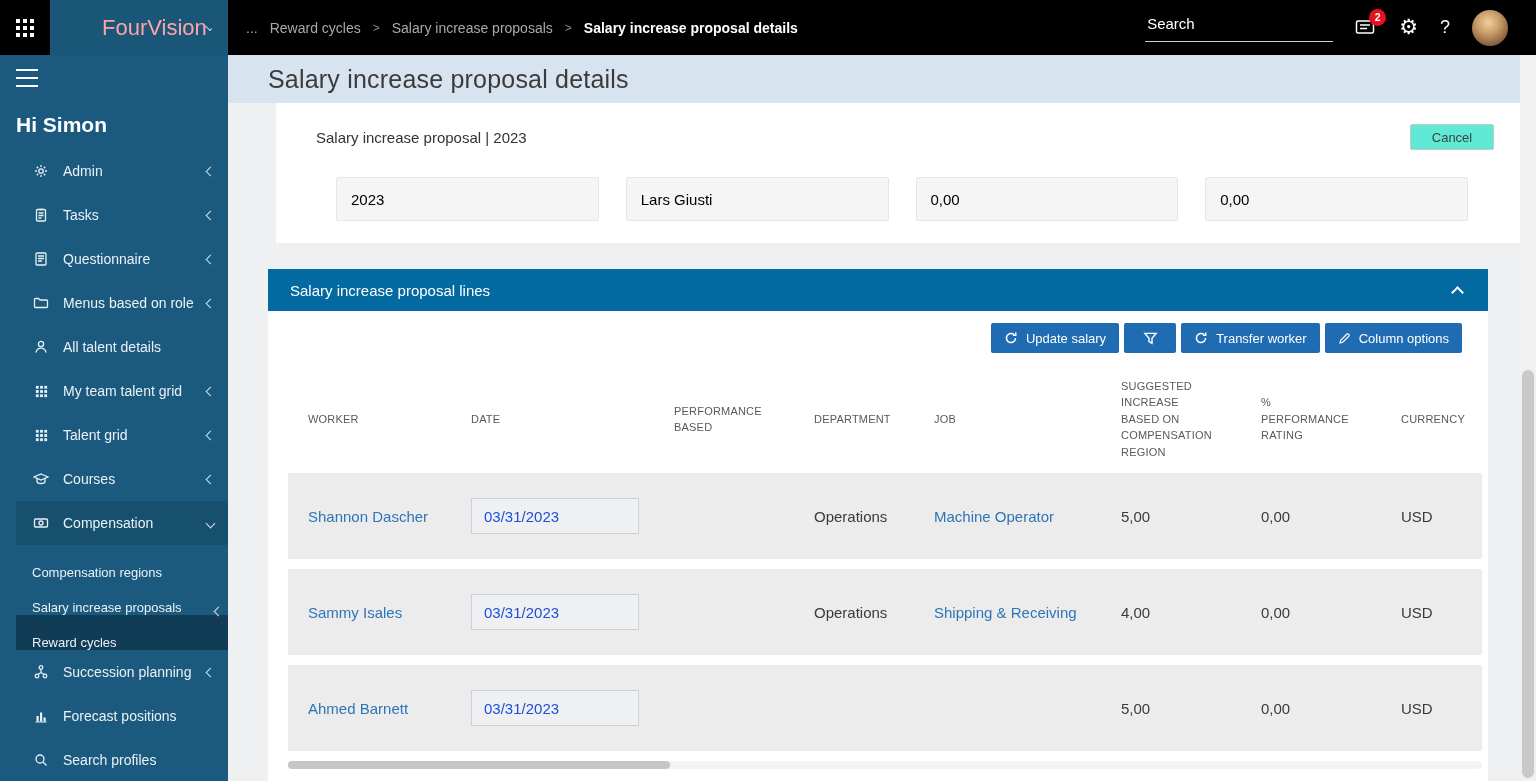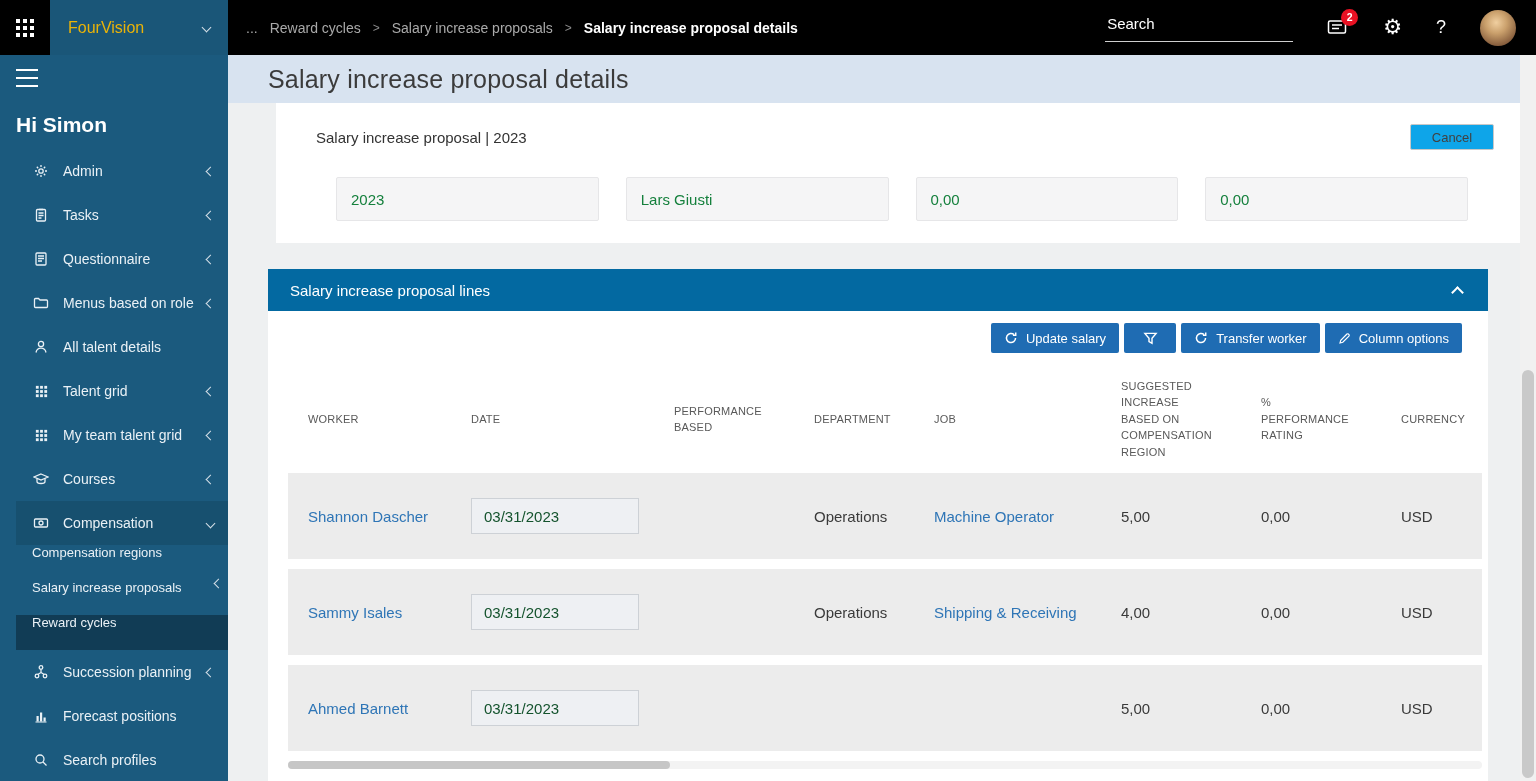--- a/index.html
+++ b/index.html
@@ -6,26 +6,26 @@
   html,body { width:1536px; height:781px; overflow:hidden; }
   body { font-family:"Liberation Sans","DejaVu Sans",sans-serif; background:#eef0f1; color:#333; }
   .app { position:relative; width:1536px; height:781px; display:flex; flex-direction:column; overflow:hidden; }
 
   
   .topbar { height:55px; background:#000; display:flex; align-items:center; flex:0 0 55px; }
   .waffle { width:50px; height:55px; display:flex; align-items:center; justify-content:center; cursor:pointer; }
   .waffle-grid { display:grid; grid-template-columns:repeat(3,4px); grid-template-rows:repeat(3,4px); gap:3px; }
   .waffle-grid span { background:#fff; }
   .brand { width:178px; height:55px; background:#1a5678; display:flex; align-items:center; justify-content:space-between; padding:0 18px 0 18px; cursor:pointer; }
-  .brand-name { color:#eab308; font-size:16px; }
+  .brand-name { color:#fca5a5; font-size:22px;margin-left:34px; }
   .crumbs { display:flex; align-items:center; gap:12px; margin-left:18px; font-size:14px; white-space:nowrap; }
   .crumb { color:#a9a9a9; cursor:pointer; }
   .crumb.current { color:#fff; font-weight:bold; cursor:default; }
   .crumb-sep { color:#8a8a8a; font-size:12px; }
-  .top-right { margin-left:auto; display:flex; align-items:center; gap:34px; padding-right:20px; }
+  .top-right { margin-left:auto; display:flex; align-items:center; gap:22px; padding-right:28px; }
   .search { width:188px; border-bottom:1px solid #cfcfcf; padding:2px 2px 8px 2px; cursor:text; }
   .search span { color:#fff; font-size:15px; }
   .icon-btn { color:#fff; display:flex; align-items:center; justify-content:center; cursor:pointer; }
   .feedback { position:relative; }
   .badge { position:absolute; top:-9px; right:-9px; background:#e81123; color:#fff; border-radius:50%; min-width:17px; height:17px; font-size:10.5px; font-weight:bold; display:flex; align-items:center; justify-content:center; }
   .gear-glyph { font-family:"DejaVu Sans",sans-serif; font-size:21px; line-height:1; }
   .help-glyph { font-size:18px; }
   .avatar { width:36px; height:36px; border-radius:50%; cursor:pointer;
             background:radial-gradient(circle at 45% 35%, #f0cfa0 0%, #caa06c 35%, #8b6240 72%, #5f412b 100%); }
 
@@ -33,41 +33,41 @@
   .shell { flex:1; display:flex; min-height:0; }
 
   
   .sidebar { width:228px; flex:0 0 228px; background:#1b5a7e; color:#eaf1f6; overflow:hidden; }
   .hamburger { margin:14px 0 0 16px; width:24px; height:18px; display:flex; flex-direction:column; justify-content:space-between; cursor:pointer; }
   .hamburger span { display:block; width:22px; height:2px; background:#fff; }
   .greeting { margin:26px 0 12px 16px; font-size:21px; color:#fff;font-weight:bold; }
   .nav { display:flex; flex-direction:column;margin-left:16px; }
   .nav-item { height:44px; display:flex; align-items:center; gap:13px; padding:0 14px 0 16px; font-size:14px; cursor:pointer; }
   .nav-item.active { background:#17506f; }
-  .nav-sub { height:35px; display:flex; align-items:flex-start; padding:0 6px 0 16px; font-size:13px; cursor:pointer; }
+  .nav-sub { height:35px; display:flex; align-items:flex-end; padding:0 6px 0 16px; font-size:13px; cursor:pointer; }
   .nav-sub.selected { background:#113c55; }
   .nav-sub .nlabel { flex:1; }
   .nicon { width:18px; display:flex; align-items:center; justify-content:center; }
   .nicon svg { display:block; }
   .nlabel { flex:1; }
   .chev { display:inline-block; width:7px; height:7px; border-left:1.5px solid #d5e0e8; border-bottom:1.5px solid #d5e0e8; }
   .chev-left { transform:rotate(45deg); }
   .chev-down { transform:rotate(-45deg); }
 
   
   .main { flex:1; min-width:0; position:relative; overflow:hidden; background:#eef0f1; }
   .page-title-bar { height:48px; background:#d8e3f0; display:flex; align-items:center; padding-left:40px; }
   .page-title-bar h1 { font-size:25px; font-weight:normal; color:#3b3b3b; letter-spacing:.2px; }
 
   .record-card { background:#fff;margin-left:48px; }
   .record-head { height:68px; display:flex; align-items:center; justify-content:space-between; padding:0 42px 0 40px; }
   .record-title { font-size:15px; color:#333; }
-  .cancel-btn { width:84px; height:26px; background:#0ea5e9; border:1px solid #c8c8c8; border-radius:2px; font-size:13px; color:#414141; font-family:inherit; cursor:pointer; }
+  .cancel-btn { width:84px; height:26px; background:#5eead4; border:1px solid #c8c8c8; border-radius:2px; font-size:13px; color:#414141; font-family:inherit; cursor:pointer; }
   .fields { display:flex; gap:27px; padding:6px 68px 22px 60px; }
-  .field { flex:1; height:44px; background:#f5f5f6; border:1px solid #e6e6e8; border-radius:2px; display:flex; align-items:center; padding-left:14px; font-size:15px; color:#15803d; cursor:text; }
+  .field { flex:1; height:44px; background:#f5f5f6; border:1px solid #e6e6e8; border-radius:2px; display:flex; align-items:center; padding-left:14px; font-size:15px; color:#000000; cursor:text; }
 
   .lines { margin:26px 48px 0 40px; }
   .lines-header { height:42px; background:#0369a1; color:#fff; display:flex; align-items:center; justify-content:space-between; padding:0 16px 0 22px; }
   .lines-title { font-size:15px; }
   .collapse-btn { width:30px; height:30px; display:flex; align-items:center; justify-content:center; cursor:pointer; }
   .chev-up { display:inline-block; width:9px; height:9px; border-left:2px solid #fff; border-bottom:2px solid #fff; transform:rotate(135deg); margin-top:5px; }
 
   .lines-body { background:#fff; padding:12px 6px 16px 20px; }
   .toolbar { display:flex; justify-content:flex-end; gap:5px; padding-right:20px; }
   .tbtn { display:inline-flex; align-items:center; gap:8px; height:30px; padding:0 13px; background:#1f6cb3; color:#fff; border:none; border-radius:2px; font-size:13px; font-family:inherit; cursor:pointer; }
@@ -77,21 +77,21 @@
   .grid-cols { display:grid; grid-template-columns:163px 203px 140px 120px 187px 140px 140px minmax(0,1fr); }
   .thead { margin-top:12px; min-height:108px; align-items:center; color:#595959; font-size:11px; letter-spacing:.2px; line-height:1.5; }
   .th { padding-right:10px; cursor:pointer; }
   .th.narrow90 { max-width:92px; }
   .th.narrow100 { max-width:100px; }
   .th.narrow78 { max-width:78px; }
   .trow { height:86px; align-items:center; background:#ececec; margin-bottom:10px; font-size:15px; color:#3a3a3a; cursor:pointer; }
   .trow:last-of-type { margin-bottom:0; }
   .td { padding-right:10px; overflow:hidden; white-space:nowrap; }
   .link { color:#2e75b6; cursor:pointer; }
-  .date-box { width:168px; height:36px; background:#eef0f3; border:1px solid #cdd1d6; display:flex; align-items:center; padding-left:12px; font-size:15px; color:#14532d; cursor:text; }
+  .date-box { width:168px; height:36px; background:#eef0f3; border:1px solid #cdd1d6; display:flex; align-items:center; padding-left:12px; font-size:15px; color:#1d4ed8; cursor:text; }
 
   .hscroll { margin:8px 0 0 0; height:8px; background:#f3f3f3; border-radius:4px; position:relative; cursor:pointer; }
   .hthumb { position:absolute; left:0; top:0; height:8px; width:382px; background:#c6c6c6; border-radius:4px; }
 
   .vscroll { position:absolute; top:55px; right:0; width:16px; bottom:0; background:#f1f1f1; cursor:pointer; }
   .vthumb { position:absolute; top:315px; left:2px; width:12px; height:408px; background:#c9c9c9; border-radius:6px; }
 
   svg { display:block; }
 </style>
 </head>
@@ -217,39 +217,39 @@
                 <rect x="6.5" y="2" width="3" height="3"></rect>
                 <rect x="11" y="2" width="3" height="3"></rect>
               <rect x="2" y="6.5" width="3" height="3"></rect>
                 <rect x="6.5" y="6.5" width="3" height="3"></rect>
                 <rect x="11" y="6.5" width="3" height="3"></rect>
               <rect x="2" y="11" width="3" height="3"></rect>
                 <rect x="6.5" y="11" width="3" height="3"></rect>
                 <rect x="11" y="11" width="3" height="3"></rect>
             </svg>
           </span>
-          <span class="nlabel">Talent grid</span>
+          <span class="nlabel">My team talent grid</span>
           <span class="chev chev-left"></span>
         </div>
 
         <div class="nav-item">
           <span class="nicon">
             <svg width="15" height="15" viewBox="0 0 16 16" fill="#eaf1f6">
               <rect x="2" y="2" width="3" height="3"></rect>
                 <rect x="6.5" y="2" width="3" height="3"></rect>
                 <rect x="11" y="2" width="3" height="3"></rect>
               <rect x="2" y="6.5" width="3" height="3"></rect>
                 <rect x="6.5" y="6.5" width="3" height="3"></rect>
                 <rect x="11" y="6.5" width="3" height="3"></rect>
               <rect x="2" y="11" width="3" height="3"></rect>
                 <rect x="6.5" y="11" width="3" height="3"></rect>
                 <rect x="11" y="11" width="3" height="3"></rect>
             </svg>
           </span>
-          <span class="nlabel">My team talent grid</span>
+          <span class="nlabel">Talent grid</span>
           <span class="chev chev-left"></span>
         </div>
 
         <div class="nav-item">
           <span class="nicon">
             <svg width="16" height="16" viewBox="0 0 16 16" fill="none" stroke="#eaf1f6" stroke-width="1.3">
               <path d="M8 3l7 3-7 3-7-3z"></path>
                 <path d="M4 7.5v3c0 1.1 1.8 2 4 2s4-.9 4-2v-3"></path>
             </svg>
           </span>

